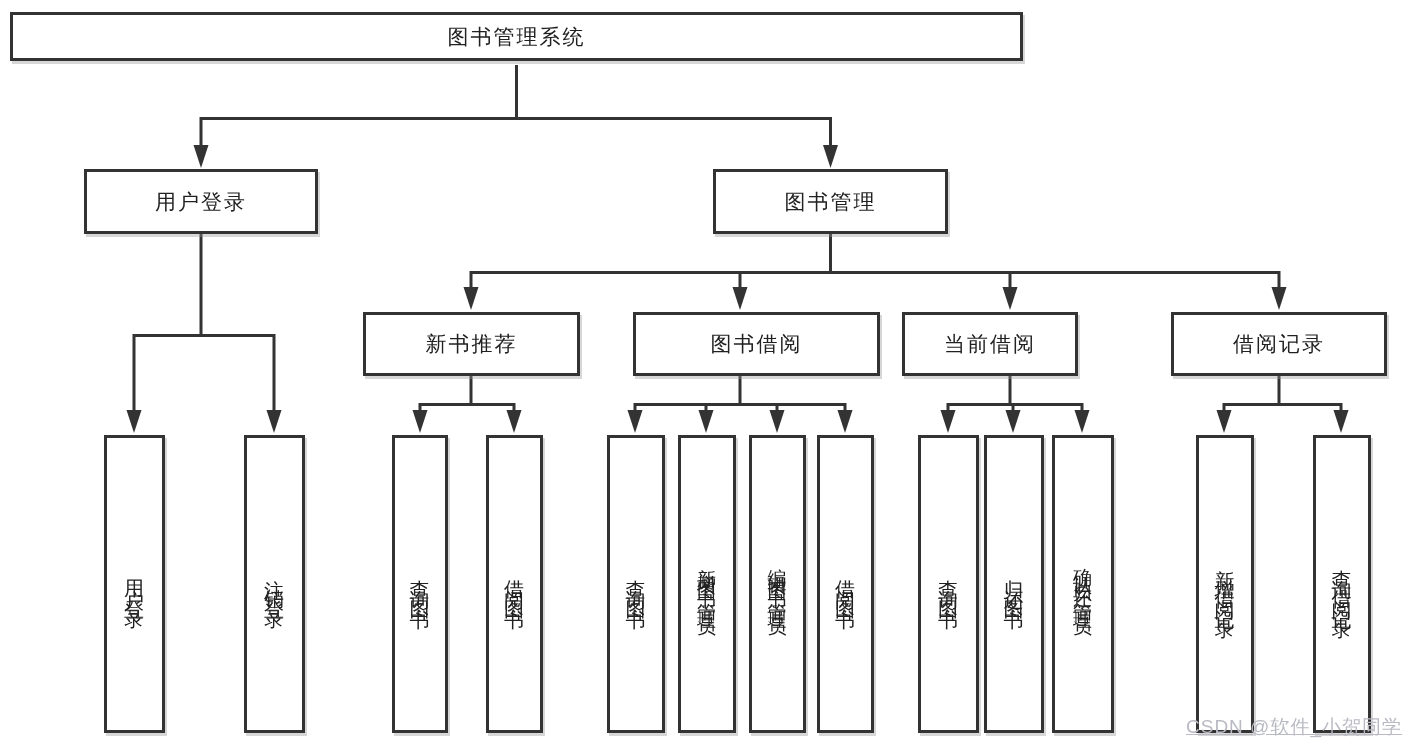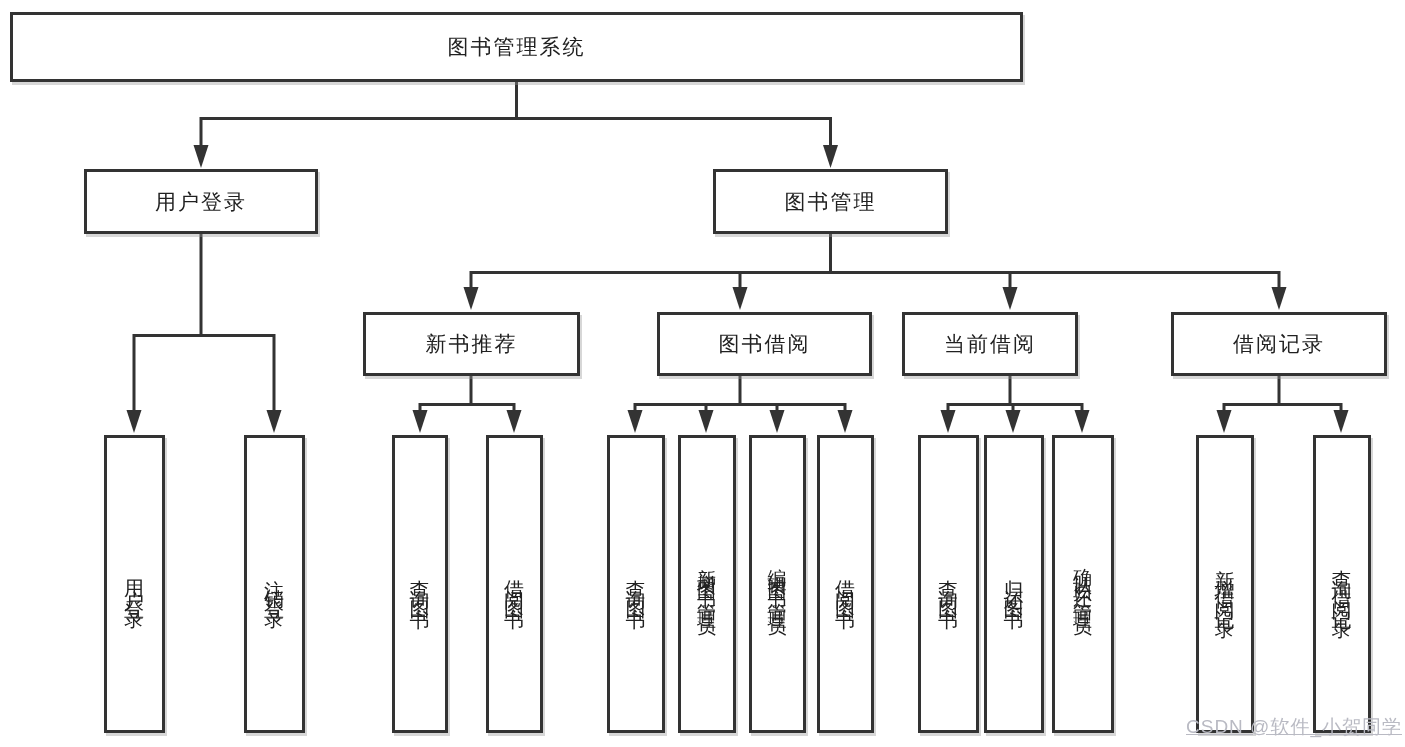--- a/index.html
+++ b/index.html
@@ -22,28 +22,28 @@
   }
   .hbox{font-size:21px;letter-spacing:2px;}
   .vbox .vtext{
     writing-mode:vertical-rl;
     font-size:20px;
     line-height:1;
     letter-spacing:10px;
     color:#212121;
   }
   
-  #n-root{left:10px;top:12px;width:1013px;height:70px;}
+  #n-root{left:10px;top:12px;width:1013px;height:49px;}
   
   #n-userlogin{left:84px;top:169px;width:234px;height:65px;}
   #n-bookmgmt{left:713px;top:169px;width:235px;height:65px;}
   
   .l3{top:312px;height:64px;}
   #n-recommend{left:363px;width:217px;}
-  #n-borrow{left:657px;width:215px;}
+  #n-borrow{left:633px;width:247px;}
   #n-current{left:902px;width:176px;}
   #n-records{left:1171px;width:216px;}
   
   .leaf{top:435px;height:298px;}
   #lf-1{left:104px;width:61px;}
   #lf-2{left:244px;width:61px;}
   #lf-3{left:392px;width:56px;}
   #lf-4{left:486px;width:57px;}
   #lf-5{left:607px;width:58px;}
   #lf-6{left:678px;width:58px;}

